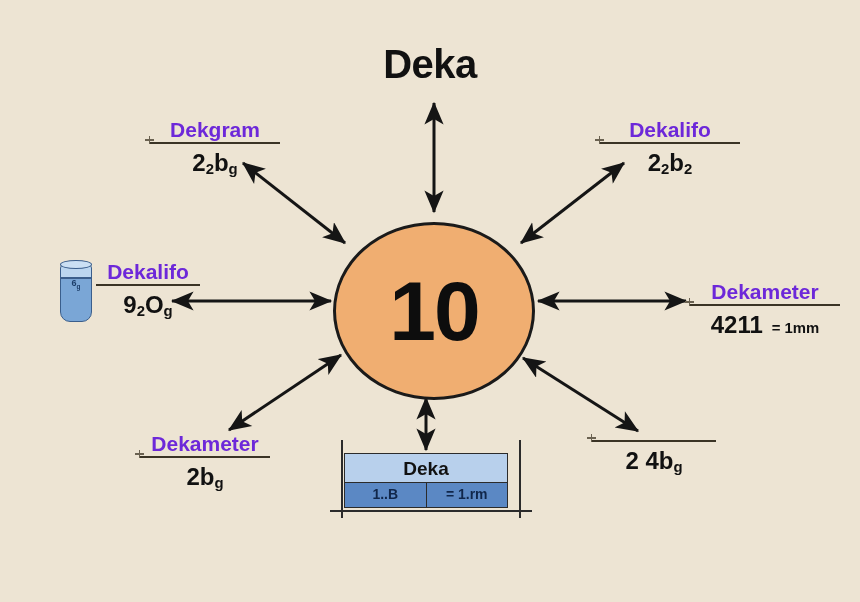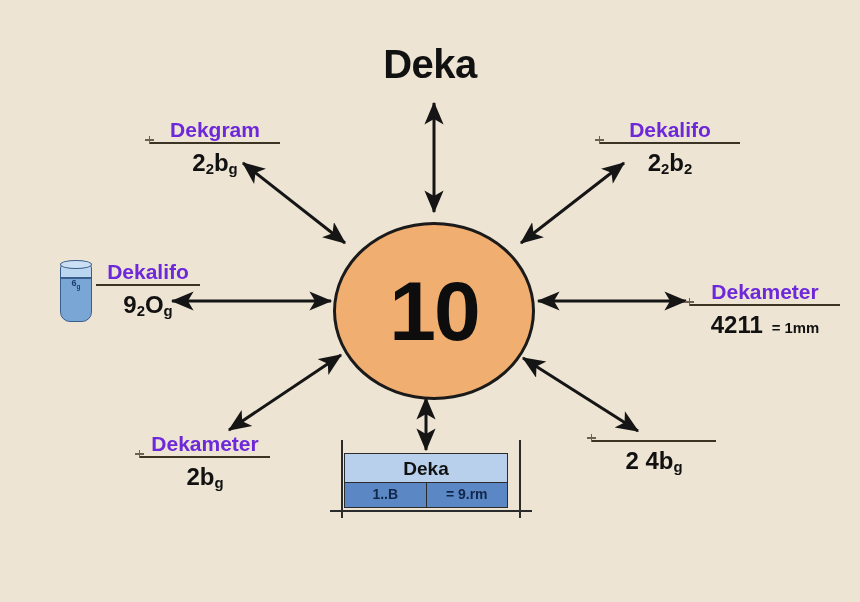--- a/index.html
+++ b/index.html
@@ -327,17 +327,17 @@
   </div>
 
   <div class="bt-tickline" id="bt-tick-left"></div>
   <div class="bt-tickline" id="bt-tick-right"></div>
   <div class="bt-tickline" id="bt-tick-bot"></div>
 
   <div class="bottom-table">
     <div class="bt-head">Deka</div>
     <div class="bt-row">
       <div class="bt-cell left-cell">1..B</div>
-      <div class="bt-cell">= 9.rm</div>
+      <div class="bt-cell">= 1.rm</div>
     </div>
   </div>
 
 </div>
 
 </body></html>

